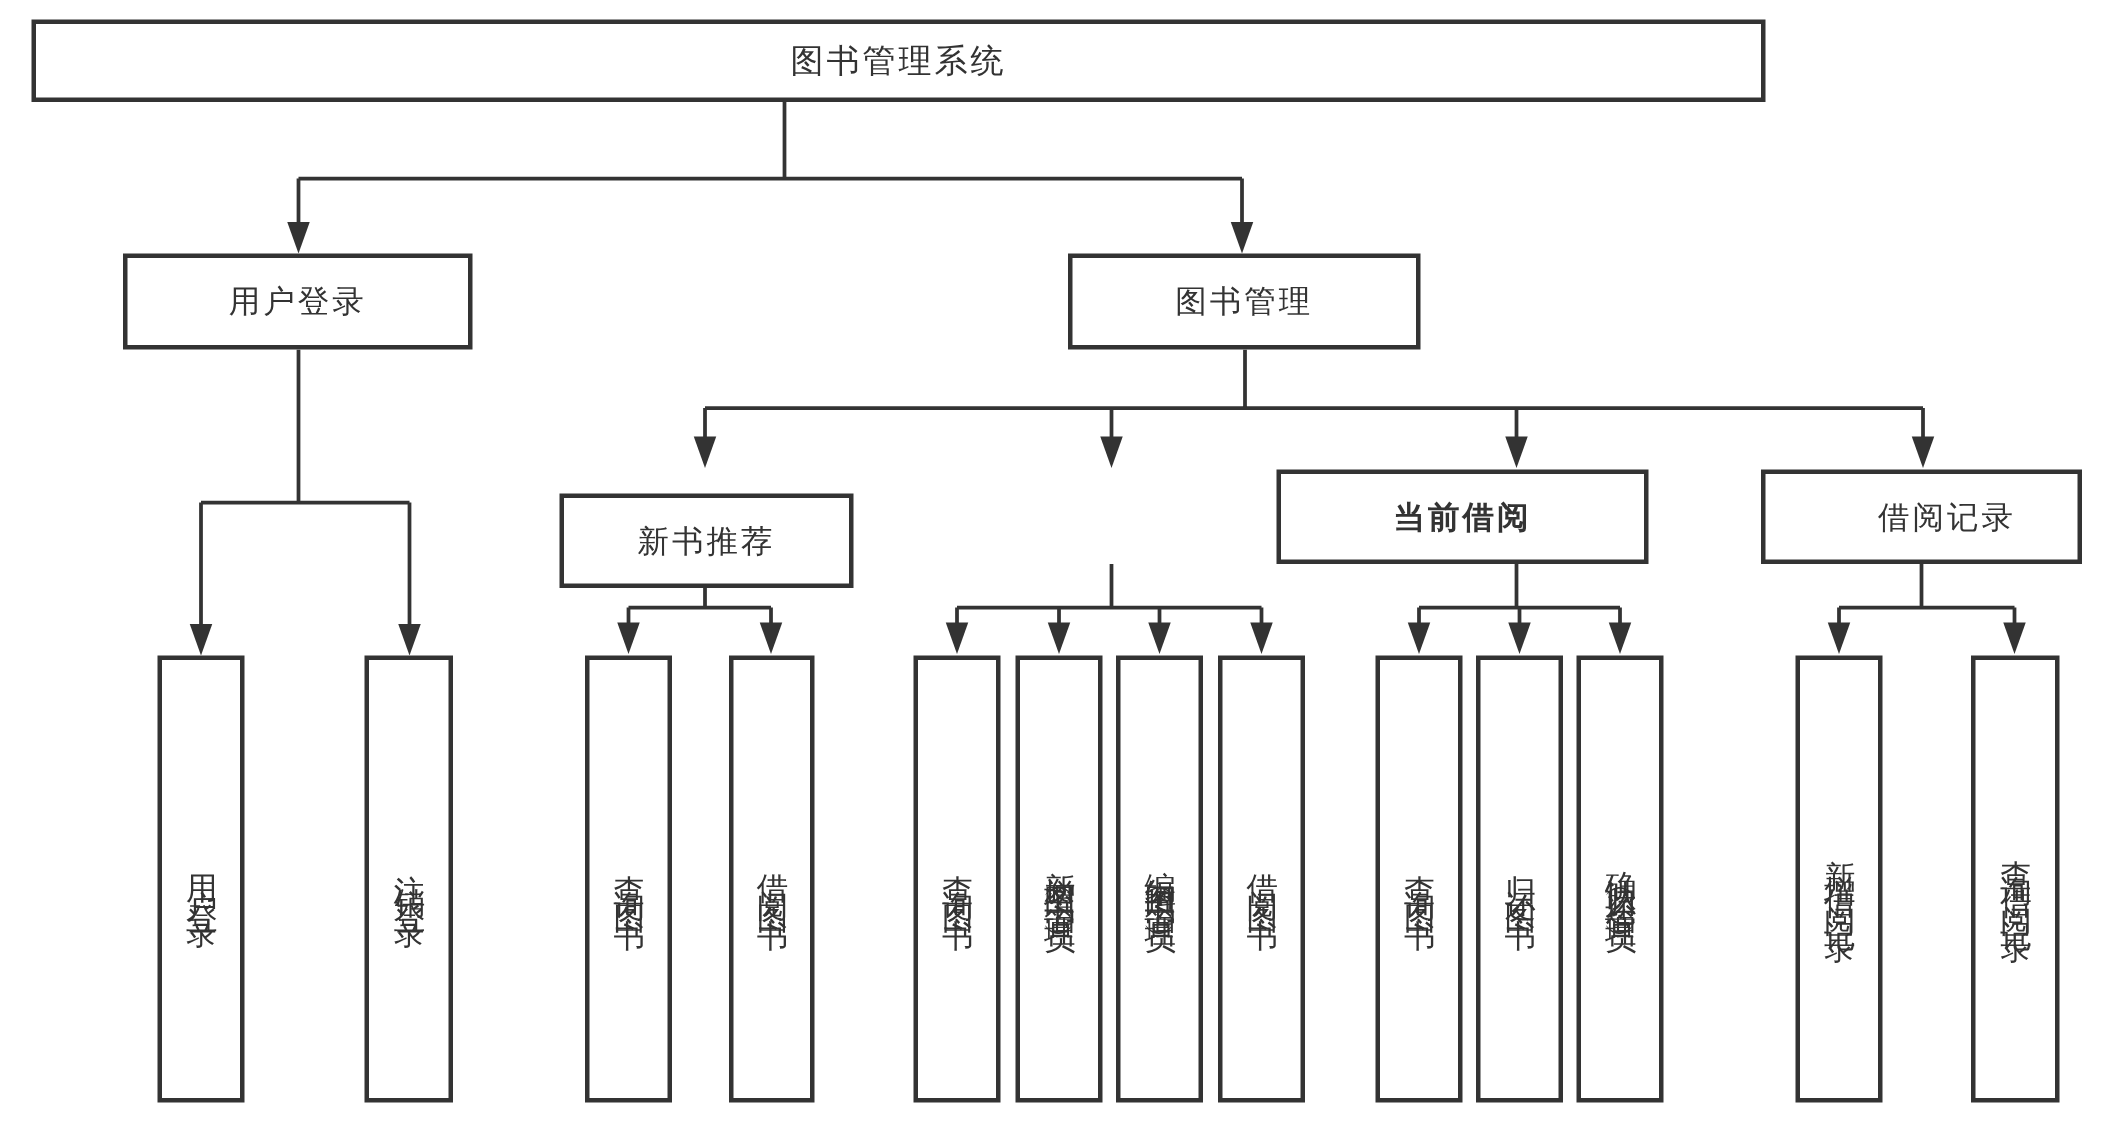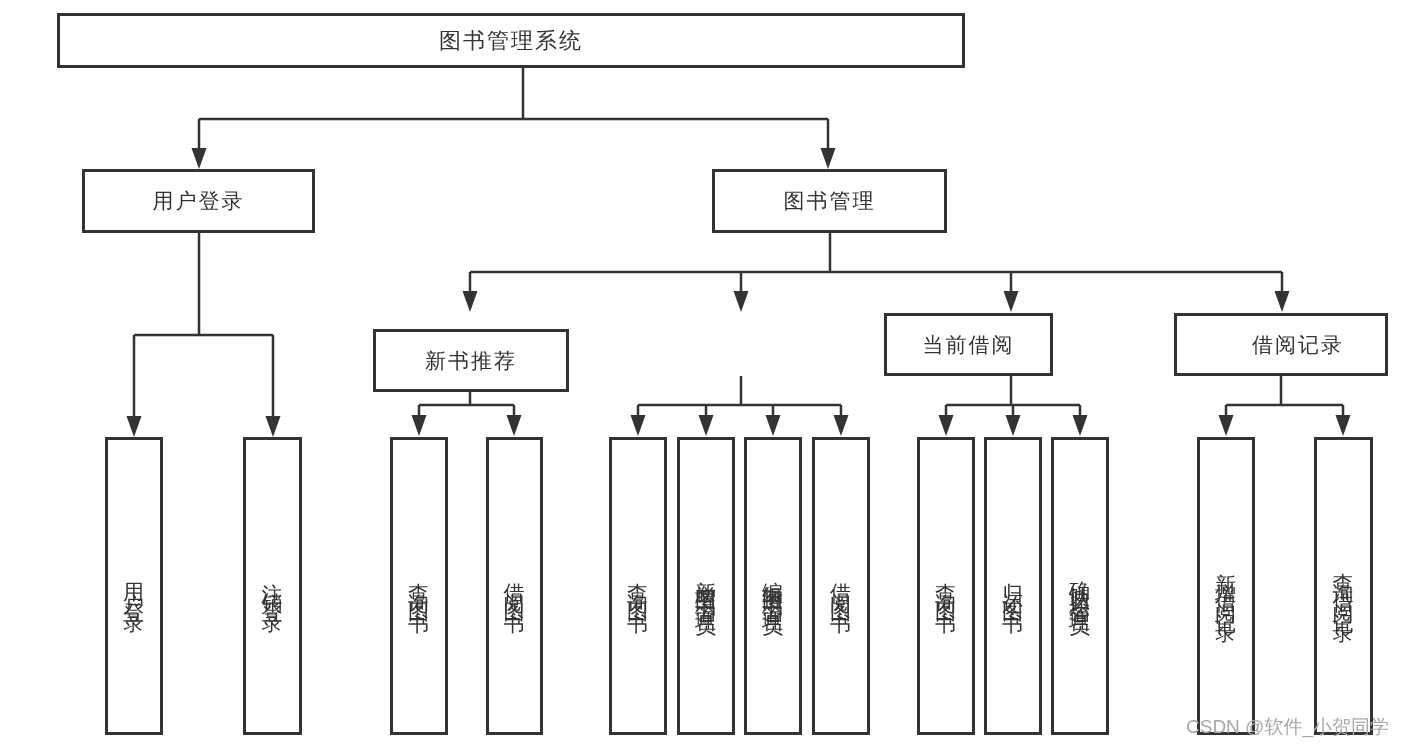--- a/index.html
+++ b/index.html
@@ -102,35 +102,35 @@
       <polygon points="765.5,415 780.5,415 773,436"></polygon>
       <polygon points="833.5,415 848.5,415 841,436"></polygon>
       <polygon points="938.5,415 953.5,415 946,436"></polygon>
       <polygon points="1005.5,415 1020.5,415 1013,436"></polygon>
       <polygon points="1072.5,415 1087.5,415 1080,436"></polygon>
       <polygon points="1218.5,415 1233.5,415 1226,436"></polygon>
       <polygon points="1335.5,415 1350.5,415 1343,436"></polygon>
     </g>
   </svg>
 
-  <div class="node hbox root-title" style="left:21px; top:13px; width:908px; height:55px;margin-left:36px;">
+  <div class="node hbox root-title" style="left:21px; top:13px; width:1156px; height:55px;">
     <span>图书管理系统</span>
   </div>
 
   <div class="node hbox" style="left:82px; top:169px; width:233px; height:64px;">
     <span>用户登录</span>
   </div>
   <div class="node hbox" style="left:712px; top:169px; width:235px; height:64px;">
     <span>图书管理</span>
   </div>
 
   <div class="node hbox" style="left:363px; top:329px; width:196px; height:63px;margin-left:10px;">
     <span>新书推荐</span>
   </div>
-  <div class="node hbox" style="left:884px; top:313px; width:169px; height:63px;">
+  <div class="node hbox" style="left:851px; top:313px; width:248px; height:63px;font-weight:bold;">
     <span>当前借阅</span>
   </div>
   <div class="node hbox" style="left:1174px; top:313px; width:214px; height:63px;padding-left:34px;">
     <span>借阅记录</span>
   </div>
 
   <div class="node vbox" style="left:105px; top:437px; width:58px; height:298px;">
     <span>用户登录</span>
   </div>
   <div class="node vbox" style="left:243px; top:437px; width:59px; height:298px;">
@@ -167,15 +167,14 @@
     <span>确认归还（管理员）</span>
   </div>
 
   <div class="node vbox" style="left:1197px; top:437px; width:58px; height:298px;">
     <span>新增借阅记录</span>
   </div>
   <div class="node vbox" style="left:1314px; top:437px; width:59px; height:298px;">
     <span>查询借阅记录</span>
   </div>
 
-  <div class="watermark">CSDN @软件_小贺同学</div>
 
 </div>
 
 </body></html>

